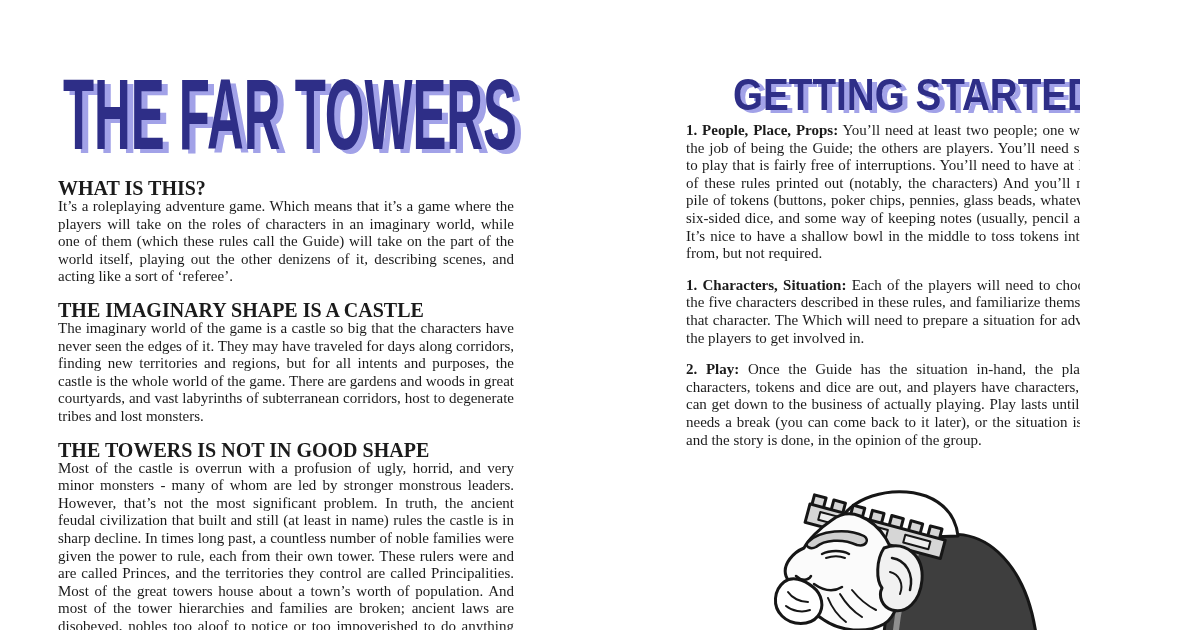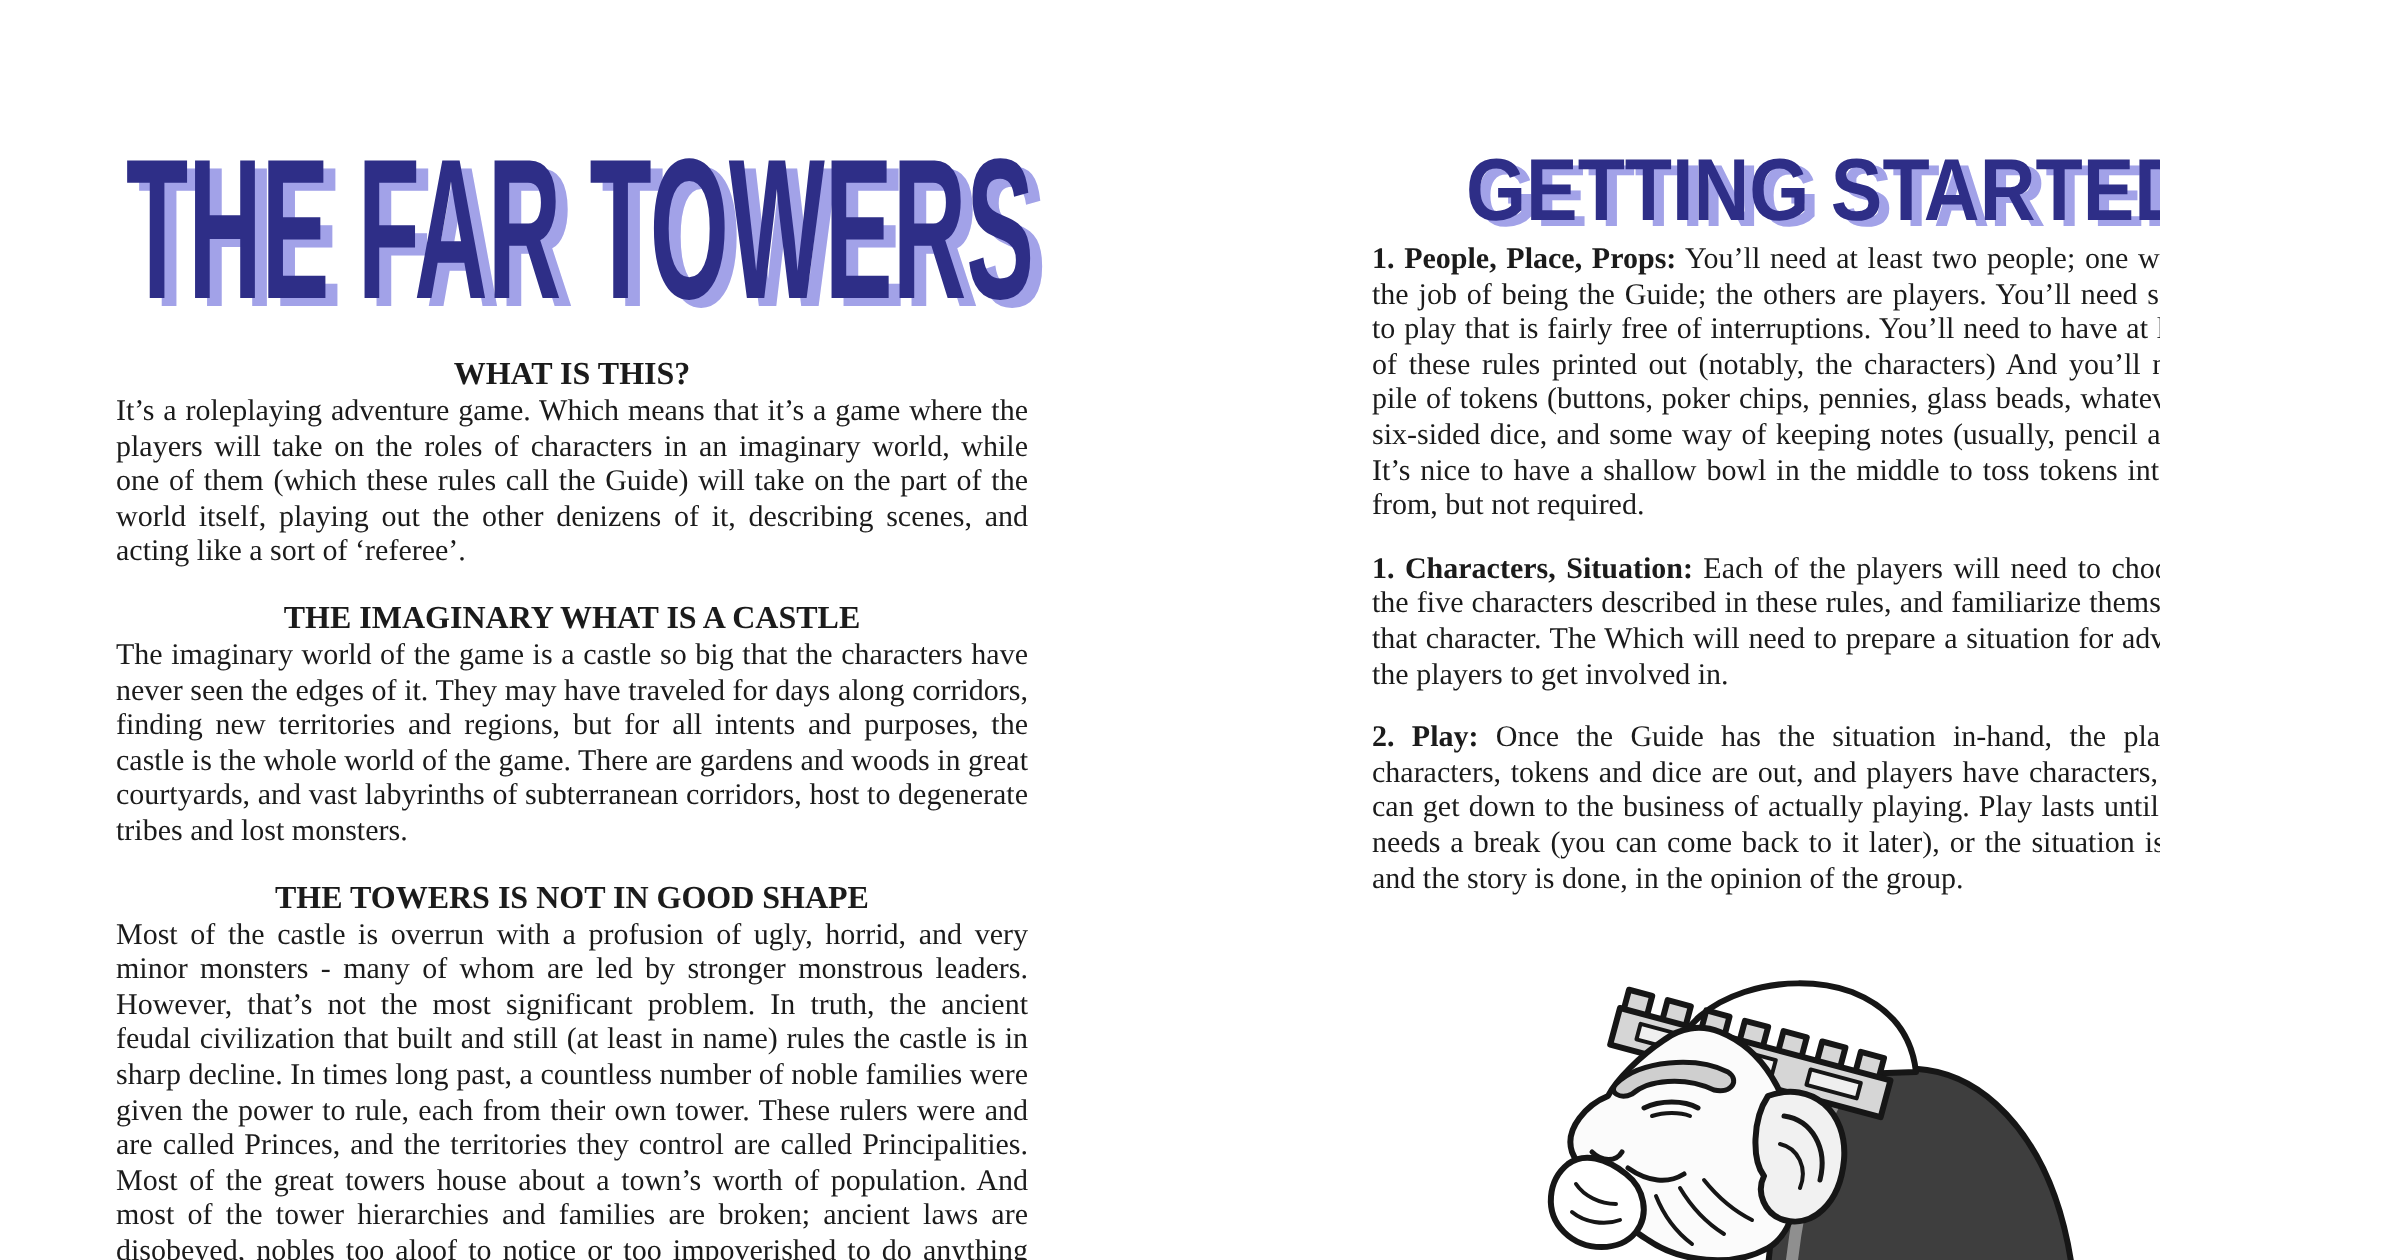--- a/index.html
+++ b/index.html
@@ -14,21 +14,21 @@
 
   .title-svg { display:block; }
   .title-left-svg  { margin:72px auto 0 auto; }
   .title-right-svg { margin:72px auto 0 auto; }
   .t-shadow { font-family:"Liberation Sans", sans-serif; font-weight:bold; }
   .t-fill   { font-family:"Liberation Sans", sans-serif; font-weight:bold; }
   .t-big   { font-size:100px; }
   .t-small { font-size:44px; }
 
   h2.sec-heading {
-    font-size:16px; font-weight:bold; text-align:center;
+    font-size:20px; font-weight:bold; 
     margin:15px 0 1px 0; line-height:18px;
   }
   p.body-text {
     font-size:15px; line-height:17.6px; text-align:justify;
     margin:0; padding:0;
   }
   .col-right p.body-text { margin-top:14px; }
   .col-right p.first-para { margin-top:4px; }
   p.body-text b { font-weight:bold; }
 
@@ -44,21 +44,21 @@
   <div class="col col-left">
 
     <svg class="title-svg title-left-svg" width="470" height="92" viewBox="0 0 470 92" aria-hidden="true">
       <text class="t-shadow t-big" x="11" y="81" textLength="454" lengthAdjust="spacingAndGlyphs" fill="#a2a2e8">THE FAR TOWERS</text>
       <text class="t-fill t-big" x="5" y="77" textLength="454" lengthAdjust="spacingAndGlyphs" fill="#2e2e87">THE FAR TOWERS</text>
     </svg>
 
     <h2 class="sec-heading">WHAT IS THIS?</h2>
     <p class="body-text">It’s a roleplaying adventure game.  Which means that it’s a game where the players will take on the roles of characters in an imaginary world, while one of them (which these rules call the Guide) will take on the part of the world itself, playing out the other denizens of it, describing scenes, and acting like a sort of ‘referee’.</p>
 
-    <h2 class="sec-heading">THE IMAGINARY WHAT IS A CASTLE</h2>
+    <h2 class="sec-heading">THE IMAGINARY SHAPE IS A CASTLE</h2>
     <p class="body-text">The imaginary world of the game is a castle so big that the characters have never seen the edges of it.  They may have traveled for days along corridors, finding new territories and regions, but for all intents and purposes, the castle is the whole world of the game.  There are gardens and woods in great courtyards, and vast labyrinths of subterranean corridors, host to degenerate tribes and lost monsters.</p>
 
     <h2 class="sec-heading">THE TOWERS IS NOT IN GOOD SHAPE</h2>
     <p class="body-text">Most of the castle is overrun with a profusion of ugly, horrid, and very minor monsters - many of whom are led by stronger monstrous leaders.  However, that’s not the most significant problem.  In truth, the ancient feudal civilization that built and still (at least in name) rules the castle is in sharp decline.  In times long past, a countless number of noble families were given the power to rule, each from their own tower.  These rulers were and are called Princes, and the territories they control are called Principalities.  Most of the great towers house about a town’s worth of population.  And most of the tower hierarchies and families are broken; ancient laws are disobeyed, nobles too aloof to notice or too impoverished to do anything about it.  Squabbles and feuds between towers are common, and much of the castle has fallen into ruin.</p>
 
   </div>
 
   <div class="col col-right">
 
     <svg class="title-svg title-right-svg" width="456" height="46" viewBox="0 0 456 46" aria-hidden="true">

